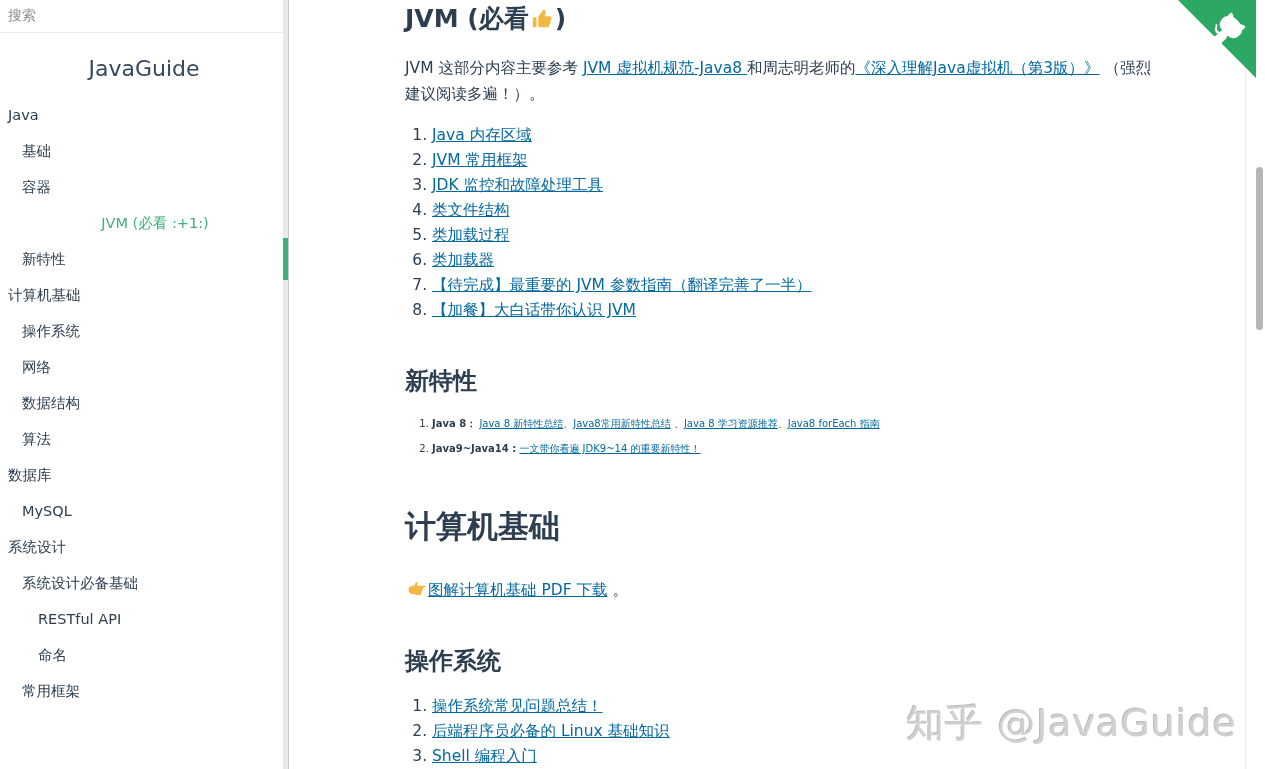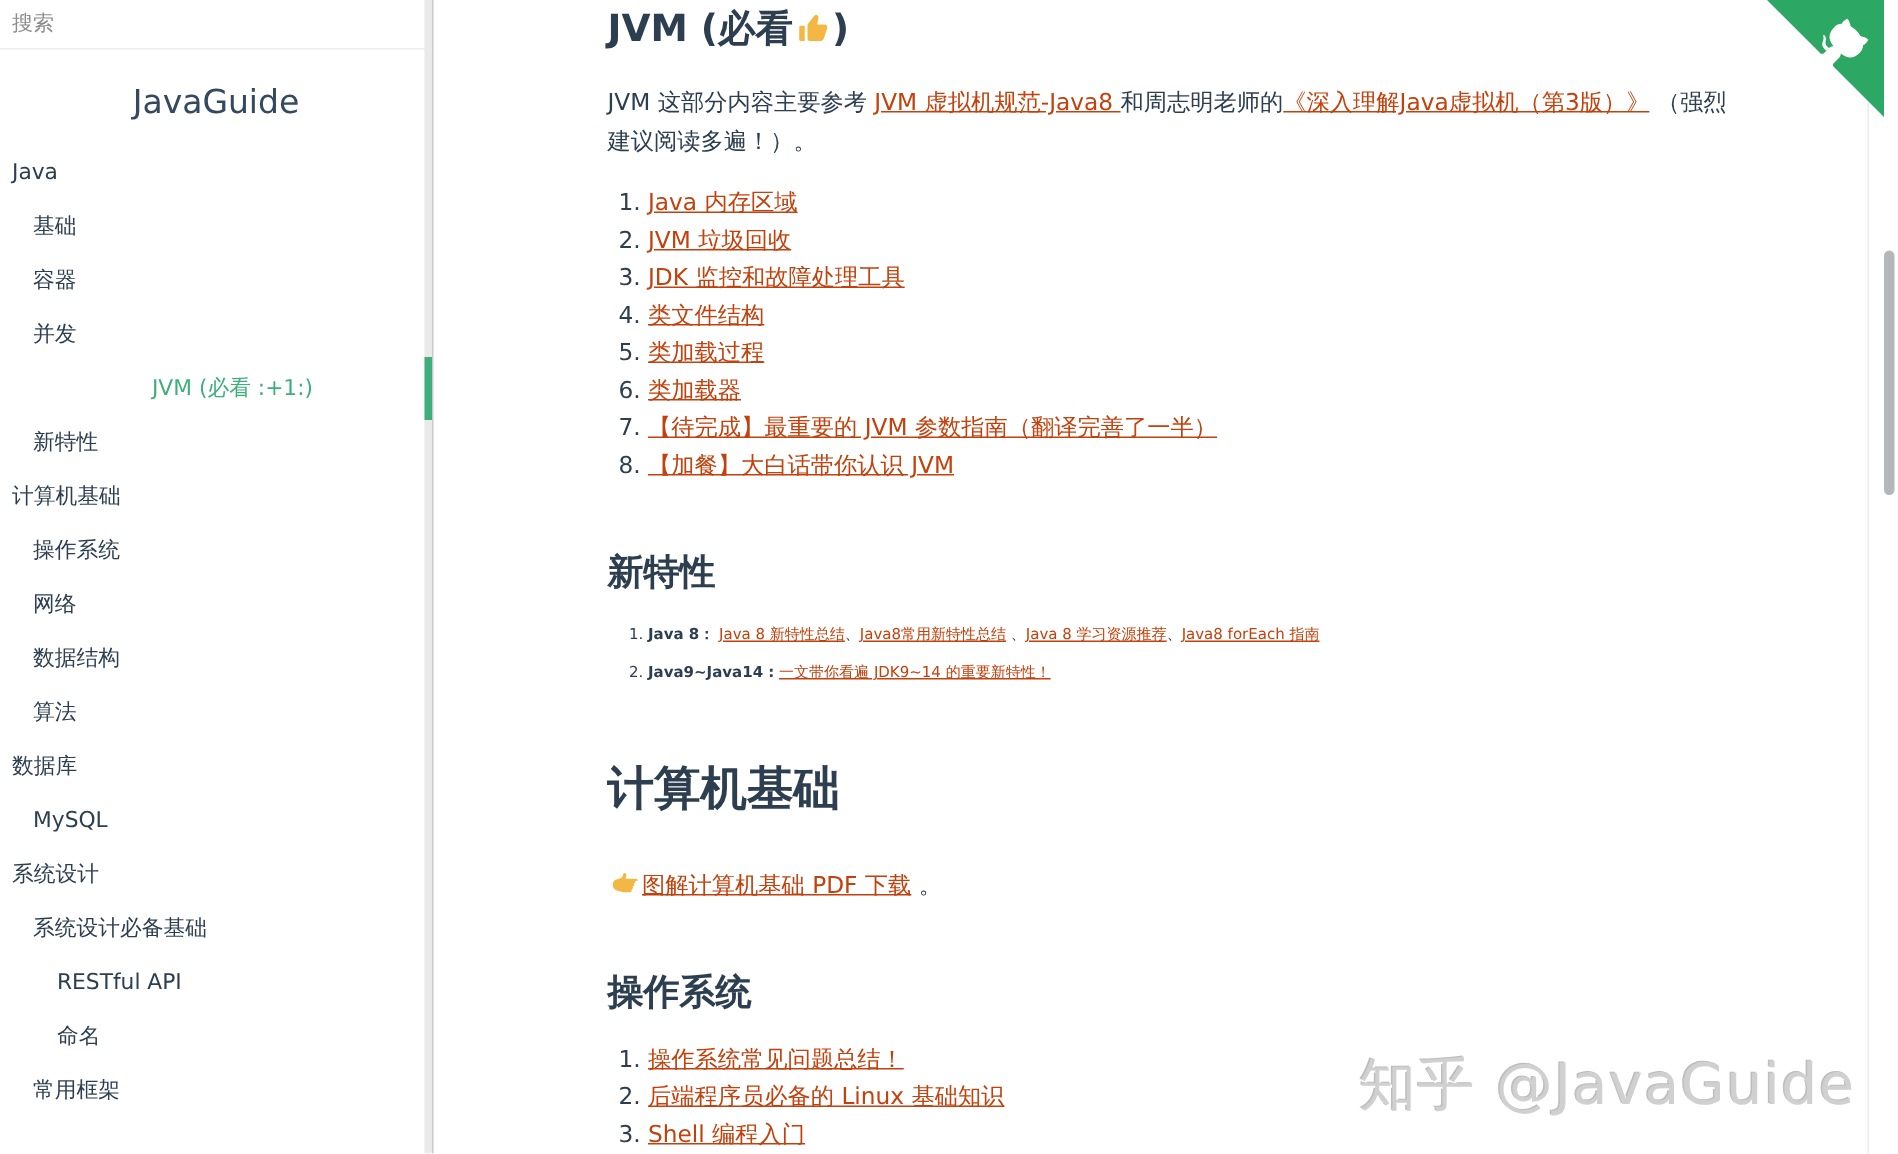--- a/index.html
+++ b/index.html
@@ -48,21 +48,21 @@
 
   
   .content { position:absolute; left:405px; top:0; width:756px; z-index:1; }
   h1,h2 { margin:0; font-weight:700; color:#2c3e50; }
   .h-jvm      { font-size:25px; line-height:34px; padding-top:2px; }
   .h-newfeat  { font-size:24px; line-height:33px; margin-top:42px; }
   .h-basics   { font-size:31px; line-height:42px; margin-top:44px; }
   .h-os       { font-size:24px; line-height:33px; margin-top:39px; }
   .intro { margin-top:16px; font-size:15.5px; line-height:26px; }
   .pointer-line { margin-top:30px; font-size:15.5px; line-height:26px; }
-  .glink { color:#c2410c; text-decoration:underline; }
+  .glink { color:#0369a1; text-decoration:underline; }
   ol.article-list {
     margin:16px 0 0 0; padding-left:27px; font-size:15.5px; line-height:25px;
   }
   ol.article-list li { margin:0; }
   ol.nf-list { margin:13px 0 0 0; padding-left:27px; font-size:10px; line-height:25px; }
   .nf-label { font-weight:700; color:#2c3e50; }
   .emoji-icon { display:inline-block; vertical-align:-3px; margin:0 2px; }
 
   
   .github-corner { position:absolute; top:0; right:9px; z-index:6; line-height:0; }
@@ -91,21 +91,20 @@
 
 <aside class="sidebar">
   <div class="search-row">
     <input class="search-input" type="text" placeholder="搜索" style="">
   </div>
   <div class="site-title">JavaGuide</div>
   <nav class="nav">
       <a class="nav-item lv0">Java</a>
       <a class="nav-item lv1">基础</a>
       <a class="nav-item lv1">容器</a>
-      <a class="nav-item lv1">并发</a>
       <a class="nav-item lv1 active">JVM (必看 :+1:)</a>
       <a class="nav-item lv1">新特性</a>
       <a class="nav-item lv0">计算机基础</a>
       <a class="nav-item lv1">操作系统</a>
       <a class="nav-item lv1">网络</a>
       <a class="nav-item lv1">数据结构</a>
       <a class="nav-item lv1">算法</a>
       <a class="nav-item lv0">数据库</a>
       <a class="nav-item lv1">MySQL</a>
       <a class="nav-item lv0">系统设计</a>
@@ -121,21 +120,21 @@
 <main class="content">
 
   <h2 class="h-jvm"><span>JVM (必看</span><span class="emoji-icon"><svg width="22" height="22" viewBox="0 0 24 24">
           <path fill="#f3b843" d="M3 10h3v11H3c-.6 0-1-.4-1-1V11c0-.6.4-1 1-1zm5 11V9.6c0-.4.2-.9.5-1.2l4.6-5.9c.2-.3.6-.5 1-.5 1 0 1.9.9 1.9 1.9v.3L15 9h5.5c1.1 0 2 .9 2 2 0 .2 0 .4-.1.6l-2.6 7.9c-.3.9-1.1 1.5-2 1.5H9.5C8.7 21 8 20.3 8 19.5z"></path>
         </svg></span><span>)</span></h2>
 
   <p class="intro"><span>JVM 这部分内容主要参考 </span><a class="glink">JVM 虚拟机规范-Java8 </a><span>和周志明老师的</span><a class="glink">《深入理解Java虚拟机（第3版）》</a><span> （强烈建议阅读多遍！）。</span></p>
 
   <ol class="article-list">
       <li><a class="glink">Java 内存区域</a></li>
-      <li><a class="glink">JVM 垃圾回收</a></li>
+      <li><a class="glink">JVM 常用框架</a></li>
       <li><a class="glink">JDK 监控和故障处理工具</a></li>
       <li><a class="glink">类文件结构</a></li>
       <li><a class="glink">类加载过程</a></li>
       <li><a class="glink">类加载器</a></li>
       <li><a class="glink">【待完成】最重要的 JVM 参数指南（翻译完善了一半）</a></li>
       <li><a class="glink">【加餐】大白话带你认识 JVM</a></li>
     </ol>
 
   <h2 class="h-newfeat">新特性</h2>
 

